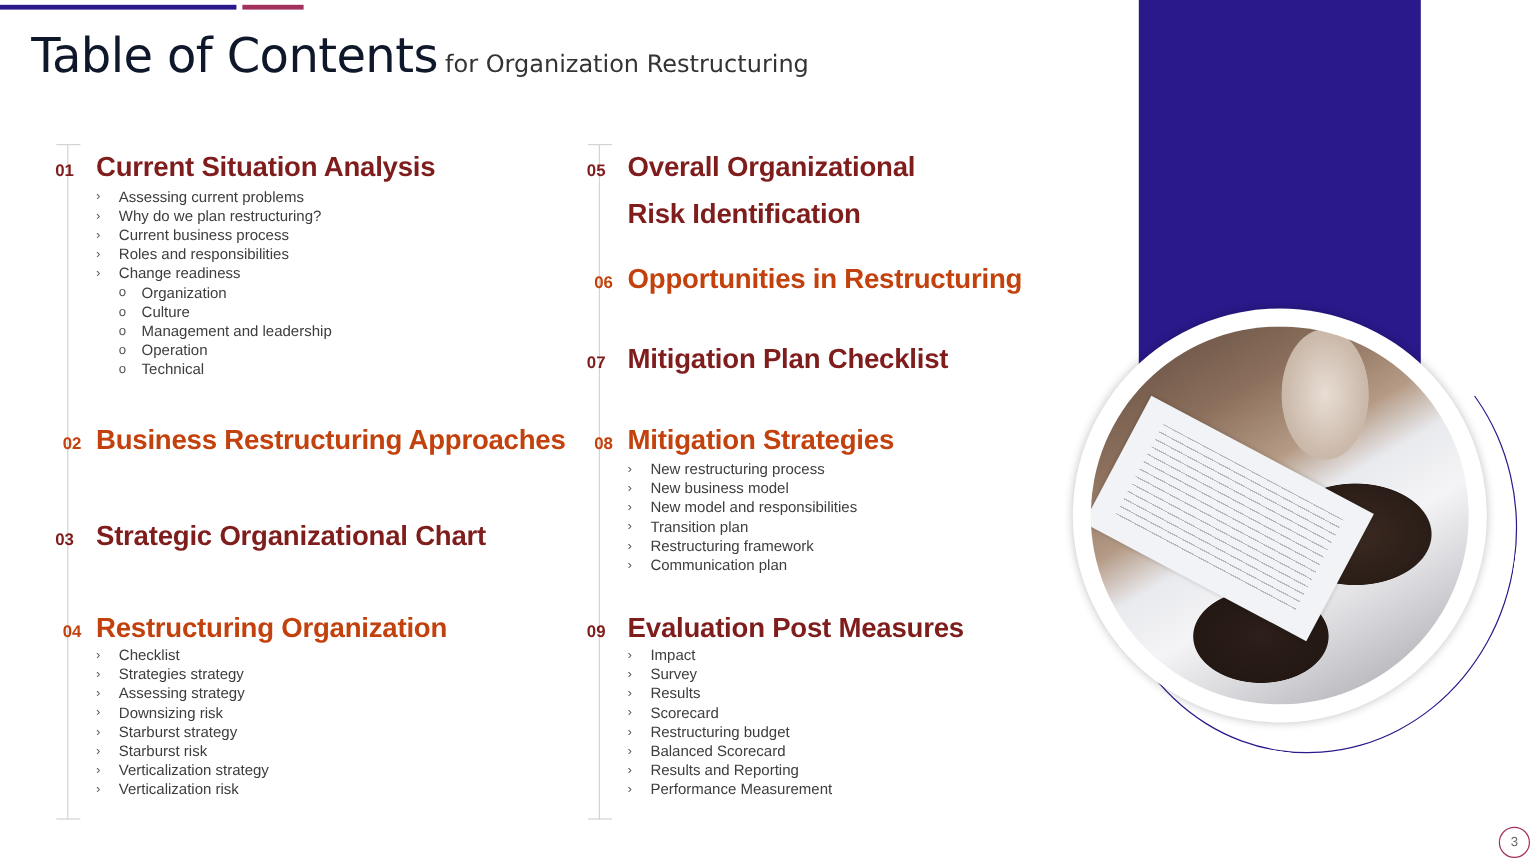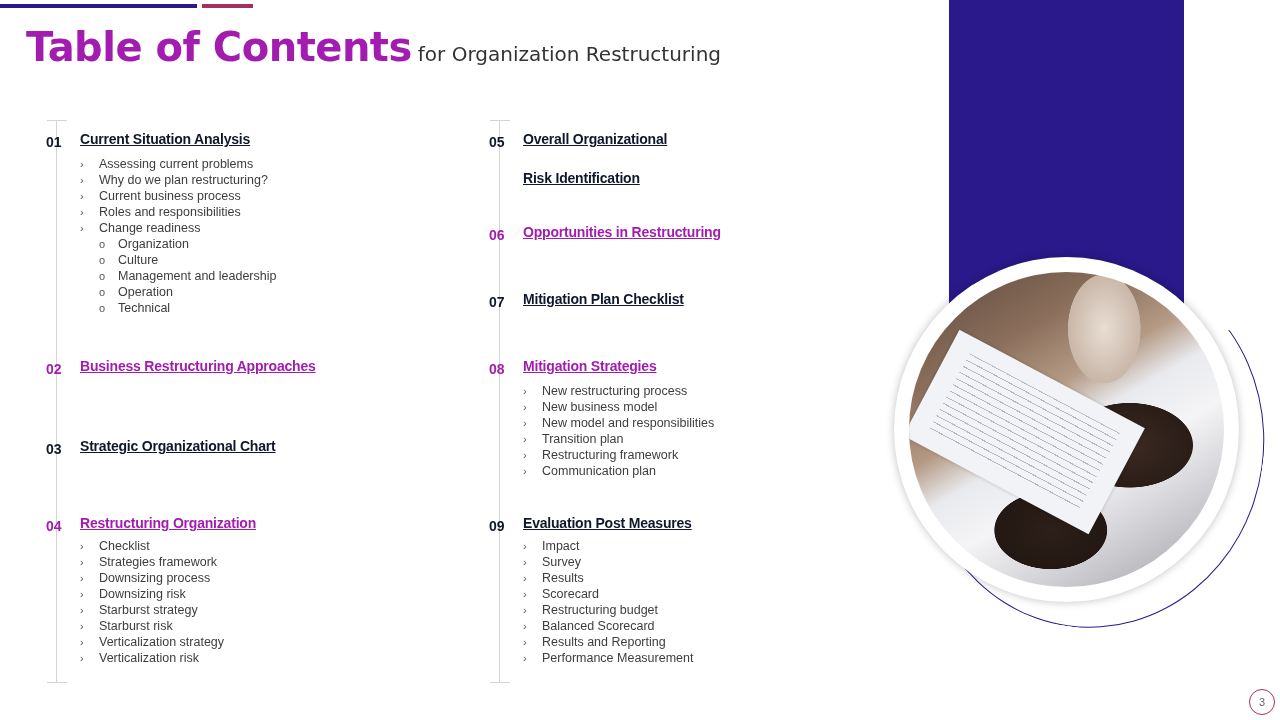--- a/index.html
+++ b/index.html
@@ -4,31 +4,31 @@
   <style>
     * { box-sizing: border-box; margin: 0; padding: 0; }
     html, body { width: 1280px; height: 720px; overflow: hidden; background: #ffffff; }
     body { position: relative; font-family: "Liberation Sans", sans-serif; color: #3a3a3a; }
 
     .accent-bar { position: absolute; top: 4px; height: 4px; }
     .accent-bar.navy { left: 0; width: 197px; background: #29198b; }
     .accent-bar.plum { left: 202px; width: 51px; background: #a3315f; }
 
     .title { position: absolute; left: 26px; top: 24px; white-space: nowrap; }
-    .title .main { font-family: "DejaVu Sans", sans-serif; font-weight: bold; font-size: 40px; color: #a21caf; letter-spacing: -0.5px; }
+    .title .main { font-family: "DejaVu Sans", sans-serif; font-weight: normal; font-size: 40px; color: #0f172a; letter-spacing: -0.5px; }
     .title .sub { font-family: "DejaVu Sans", sans-serif; font-size: 20px; color: #333333; margin-left: 6px; }
 
     .vline { position: absolute; width: 1px; background: #d4d4d4; }
     .hcap { position: absolute; height: 1px; width: 20px; background: #d4d4d4; }
 
     .section { position: absolute; }
     .section .num { position: absolute; left: 0; top: 6px; font-size: 14px; font-weight: bold; width: 28px; }
-    .section .heading { position: absolute; left: 34px; top: 0; font-size: 14px; font-weight: bold; line-height: 23px; white-space: nowrap; letter-spacing: -0.2px; text-decoration: underline; }
-    .navy-text { color: #0f172a; }
-    .plum-text { color: #a21caf; }
+    .section .heading { position: absolute; left: 34px; top: 0; font-size: 23px; font-weight: bold; line-height: 23px; white-space: nowrap; letter-spacing: -0.2px; }
+    .navy-text { color: #7f1d1d; }
+    .plum-text { color: #c2410c; text-align: center; }
 
     .items { position: absolute; left: 34px; list-style: none; }
     .items li { font-size: 12.5px; line-height: 16px; color: #3d3d3d; white-space: nowrap; display: flex; }
     .items li .bullet { width: 19px; font-size: 11px; color: #555; display: inline-block; }
     .items li.sub .bullet { width: 19px; margin-left: 19px; font-size: 11px; }
 
     .blue-panel { position: absolute; left: 949px; top: 0; width: 235px; height: 310px; background: #29198b; }
     .arc-ring { position: absolute; left: 922px; top: 260px; width: 342px; height: 368px; border-radius: 50%; border: 1.5px solid #29198b; border-left-color: transparent; border-top-color: transparent; transform: rotate(8deg); }
     .photo-frame { position: absolute; left: 894px; top: 257px; width: 345px; height: 345px; border-radius: 50%; background: #ffffff; box-shadow: 0 0 8px rgba(0,0,0,0.25); }
     .photo { position: absolute; left: 909px; top: 272px; width: 315px; height: 315px; border-radius: 50%; overflow: hidden;
@@ -122,25 +122,25 @@
 <div class="section" style="left:46px; top:512px;">
   <span class="num plum-text">04</span>
   <span class="heading plum-text">Restructuring Organization</span>
   <ul class="items" style="top:26px;">
     <li>
         <span class="bullet">›</span>
         <span>Checklist</span>
       </li>
     <li>
         <span class="bullet">›</span>
-        <span>Strategies framework</span>
-      </li>
-    <li>
-        <span class="bullet">›</span>
-        <span>Downsizing process</span>
+        <span>Strategies strategy</span>
+      </li>
+    <li>
+        <span class="bullet">›</span>
+        <span>Assessing strategy</span>
       </li>
     <li>
         <span class="bullet">›</span>
         <span>Downsizing risk</span>
       </li>
     <li>
         <span class="bullet">›</span>
         <span>Starburst strategy</span>
       </li>
     <li>

